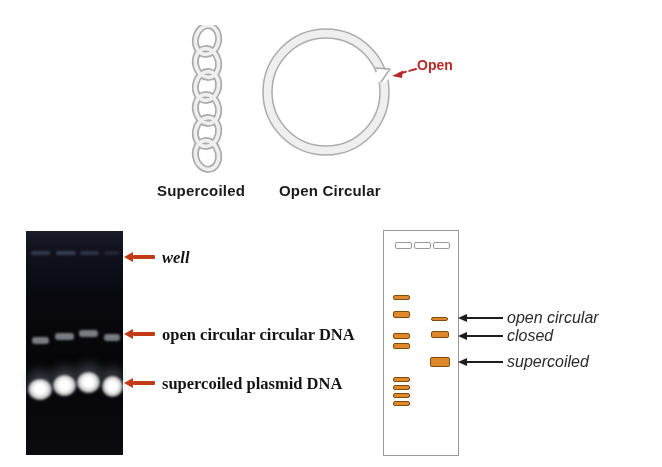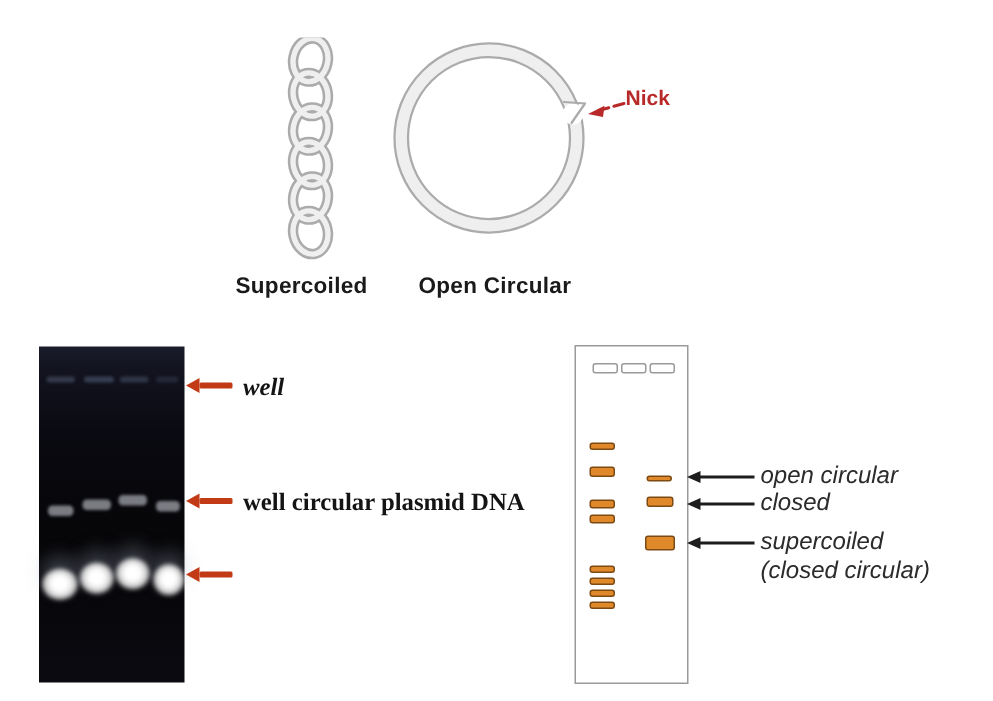--- a/index.html
+++ b/index.html
@@ -78,21 +78,21 @@
   <svg class="abs" style="left:258px;top:22px;" width="172" height="150">
     <circle cx="68" cy="70" r="58.5" fill="none" style="stroke:var(--strand_light);" stroke-width="8"></circle>
     <circle cx="68" cy="70" r="63" fill="none" style="stroke:var(--strand_gray);" stroke-width="1.5"></circle>
     <circle cx="68" cy="70" r="54" fill="none" style="stroke:var(--strand_gray);" stroke-width="1.5"></circle>
     <circle cx="124" cy="54" r="7" fill="#ffffff"></circle>
     <path d="M118 46 L132 47 M123 60 L132 47" fill="none" style="stroke:var(--strand_gray);" stroke-width="1.5" stroke-linecap="round"></path>
     <line x1="158" y1="47" x2="140" y2="52" style="stroke:var(--nick_red);" stroke-width="2" stroke-dasharray="7 3.5" stroke-linecap="round"></line>
     <polygon points="134,54 145,48.5 144,56" style="fill:var(--nick_red);"></polygon>
   </svg>
 
-  <div class="abs nick-label" style="left:417px;top:57px;">Nick</div>
+  <div class="abs nick-label" style="left:417px;top:57px;">Open</div>
 
   <div class="abs caption" style="left:157px;top:182px;">Supercoiled</div>
   <div class="abs caption" style="left:279px;top:182px;">Open Circular</div>
 
   <div class="abs gelphoto">
       <div class="pwell" style="left: 5px; top: 20px; width: 19px; opacity: 0.9;"></div>
       <div class="pwell" style="left: 30px; top: 20px; width: 20px; opacity: 1;"></div>
       <div class="pwell" style="left: 54px; top: 20px; width: 19px; opacity: 0.8;"></div>
       <div class="pwell" style="left: 78px; top: 20px; width: 15px; opacity: 0.5;"></div>
       <div class="pocband" style="left: 6px; top: 106px; width: 17px;"></div>
@@ -120,26 +120,26 @@
       <div class="oband" style="left: 47px; top: 86px; width: 17px; height: 4px;"></div>
       <div class="oband" style="left: 47px; top: 100px; width: 18px; height: 7px;"></div>
       <div class="oband" style="left: 46px; top: 126px; width: 20px; height: 10px;"></div>
     </div>
 
 <div class="red-head" style="top: 251.5px;"></div>
     <div class="red-shaft" style="top: 255px;"></div>
     <div class="photo-label" style="top: 248px; font-style: italic;">well</div>
     <div class="red-head" style="top: 328.5px;"></div>
     <div class="red-shaft" style="top: 332px;"></div>
-    <div class="photo-label" style="top: 325px;">well circular plasmid DNA</div>
+    <div class="photo-label" style="top: 325px;">open circular circular DNA</div>
     <div class="red-head" style="top: 377.5px;"></div>
     <div class="red-shaft" style="top: 381px;"></div>
+    <div class="photo-label" style="top: 374px;">supercoiled plasmid DNA</div>
     <div class="blk-head" style="top: 313.5px;"></div>
     <div class="blk-shaft" style="top: 317px;"></div>
     <div class="diagram-label" style="top: 309px;">open circular</div>
     <div class="blk-head" style="top: 331.5px;"></div>
     <div class="blk-shaft" style="top: 335px;"></div>
     <div class="diagram-label" style="top: 327px;">closed</div>
     <div class="blk-head" style="top: 357.5px;"></div>
     <div class="blk-shaft" style="top: 361px;"></div>
     <div class="diagram-label" style="top: 353px;">supercoiled</div>
-    <div class="diagram-label" style="top: 372px;">(closed circular)</div>
   </div>
 
 </body></html>

